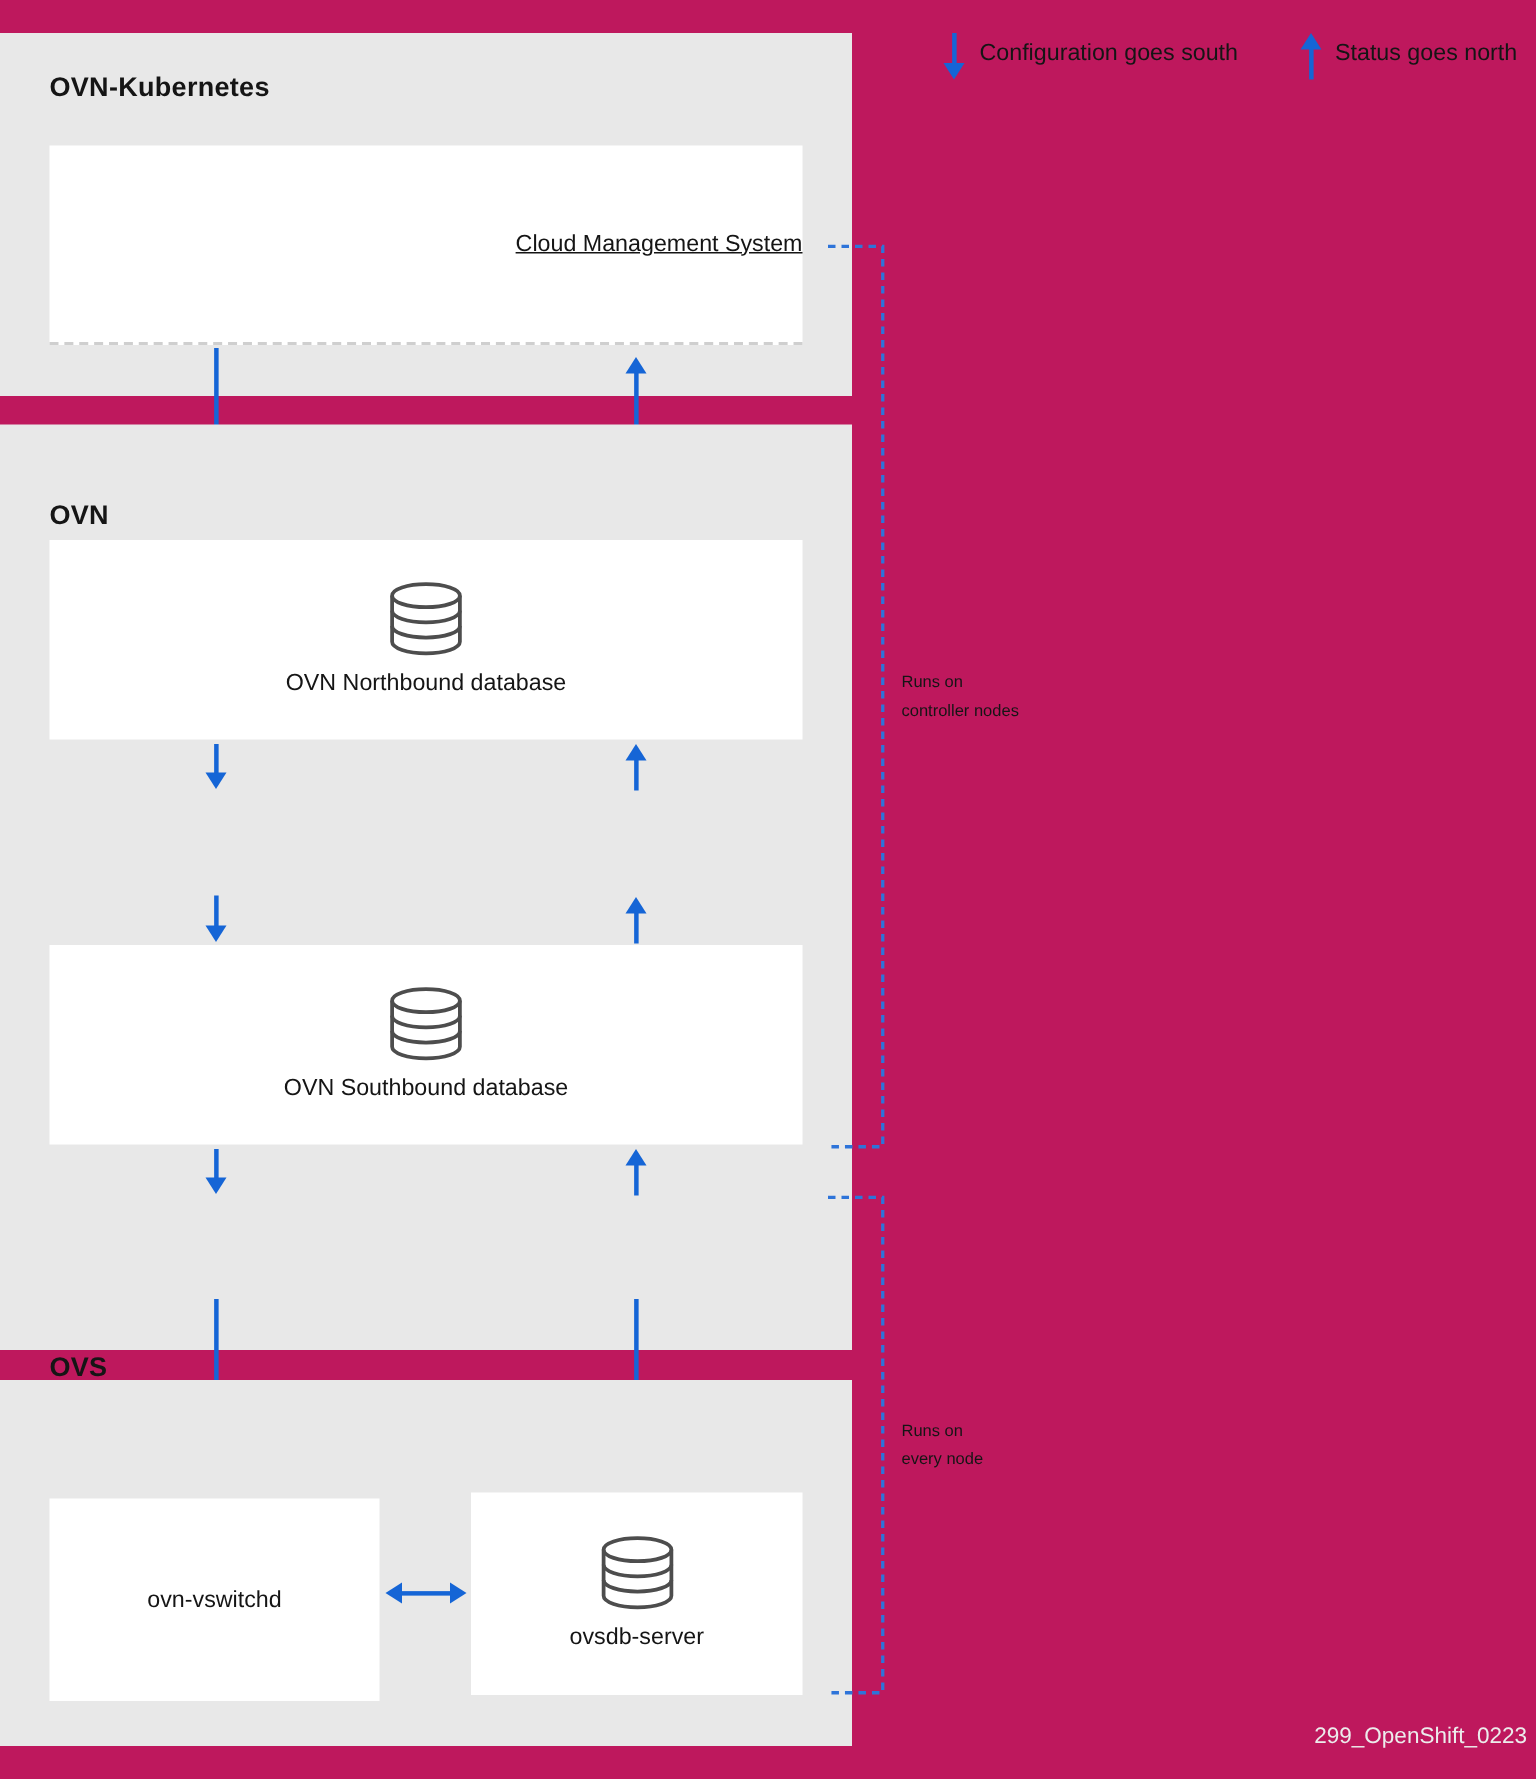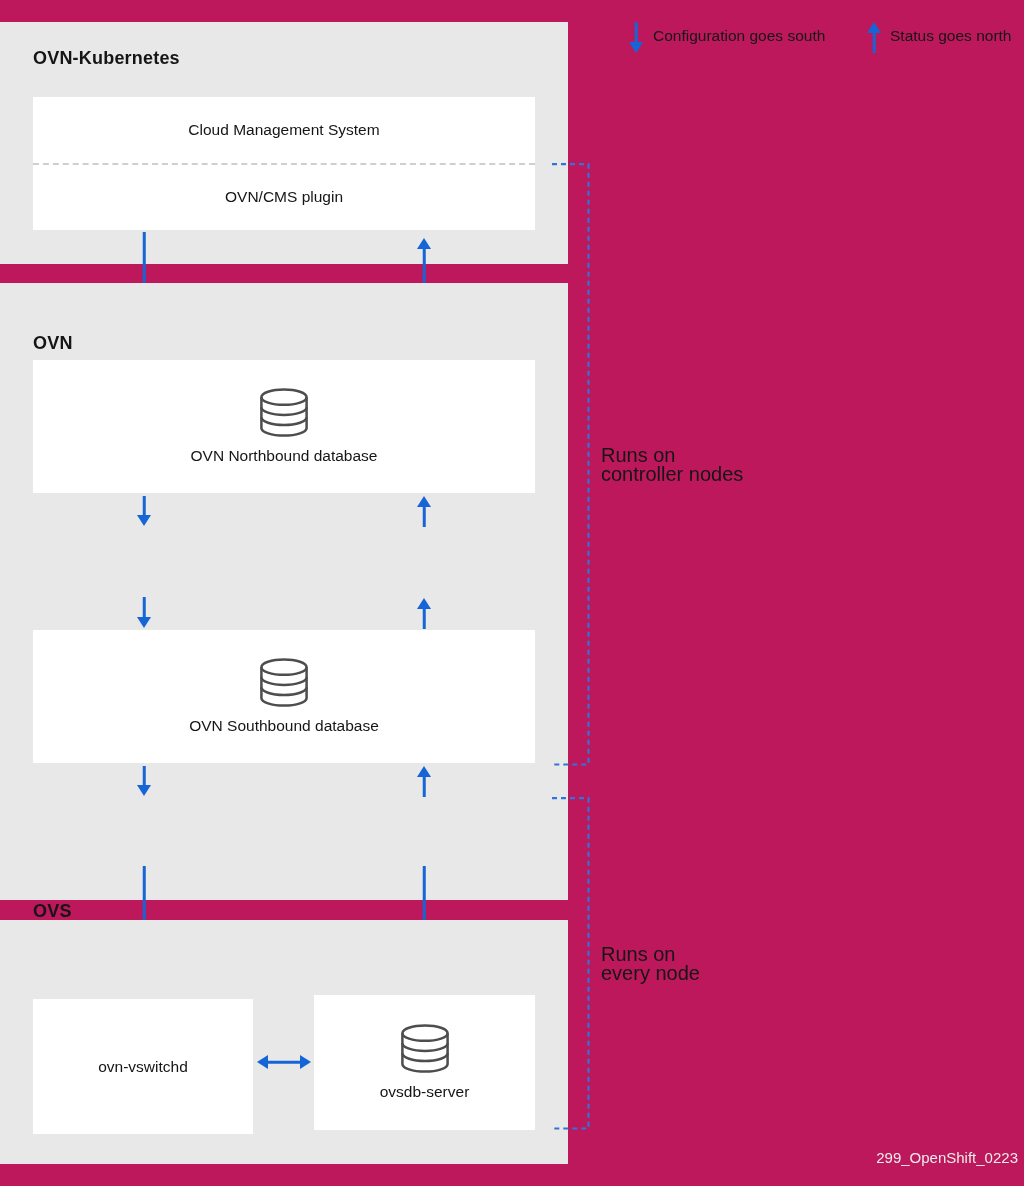--- a/index.html
+++ b/index.html
@@ -17,21 +17,21 @@
 
   
   .panel{position:absolute;left:0;width:568px;background:var(--panel);}
   .panel-title{position:absolute;left:33px;font-size:18px;font-weight:700;letter-spacing:.2px;color:var(--ink);}
 
   
   .box{position:absolute;background:#ffffff;display:flex;flex-direction:column;align-items:center;justify-content:center;}
   .box-label{font-size:15.5px;color:var(--ink);text-align:center;}
 
   .combo{padding:0;}
-  .combo .half{flex:1;width:100%;display:flex;align-items:center;justify-content:center;}
+  .combo .half{flex:1;width:100%;display:flex;align-items:center;justify-content:flex-end;text-decoration:underline;}
   .combo .half.divided{border-bottom:2px dashed var(--divider);}
 
   .dbicon{display:block;margin-bottom:9px;}
   .dbicon path,.dbicon ellipse{fill:none;stroke:var(--dbstroke);stroke-width:2.6;}
 
   
   .varrow{position:absolute;width:14px;}
   .varrow .shaft{position:absolute;left:50%;transform:translateX(-50%);width:2.5px;top:0;bottom:0;background:var(--blue);}
   .varrow.down .shaft{bottom:9px;}
   .varrow.up .shaft{top:9px;}
@@ -47,21 +47,21 @@
   .harrow .head.right{right:0;border-left:11px solid var(--blue);}
 
   
   .legend-label{position:absolute;font-size:15.5px;font-weight:500;color:var(--ink);white-space:nowrap;}
 
   
   .bracket{position:absolute;overflow:visible;}
   .bracket path{fill:none;stroke:var(--bracket);stroke-width:2.2;stroke-dasharray:5 4;}
 
   
-  .annotation{position:absolute;font-size:20px;line-height:19px;color:var(--ink);white-space:nowrap;}
+  .annotation{position:absolute;font-size:11px;line-height:19px;color:var(--ink);white-space:nowrap;}
 
   .watermark{position:absolute;font-size:15px;color:var(--watermark);white-space:nowrap;}
 </style>
 </head>
 <body>
 
 <div class="canvas">
 
   <div class="varrow down" style="left:629px;top:22px;height:31px">
       <i class="shaft"></i>
@@ -73,23 +73,20 @@
       <i class="head"></i>
     </div>
   <div class="legend-label" style="left:890px;top:27px">Status goes north</div>
 
   <div class="panel" style="top:22px;height:242px"></div>
   <div class="panel-title" style="top:48px">OVN-Kubernetes</div>
 
   <div class="box combo" style="left:33px;top:97px;width:502px;height:133px">
     <div class="half divided">
       <span class="box-label">Cloud Management System</span>
-    </div>
-    <div class="half">
-      <span class="box-label">OVN/CMS plugin</span>
     </div>
   </div>
 
   <div class="varrow down" style="left:137px;top:232px;height:125px">
       <i class="shaft"></i>
       <i class="head"></i>
     </div>
   <div class="varrow up" style="left:417px;top:238px;height:122px">
       <i class="shaft"></i>
       <i class="head"></i>

